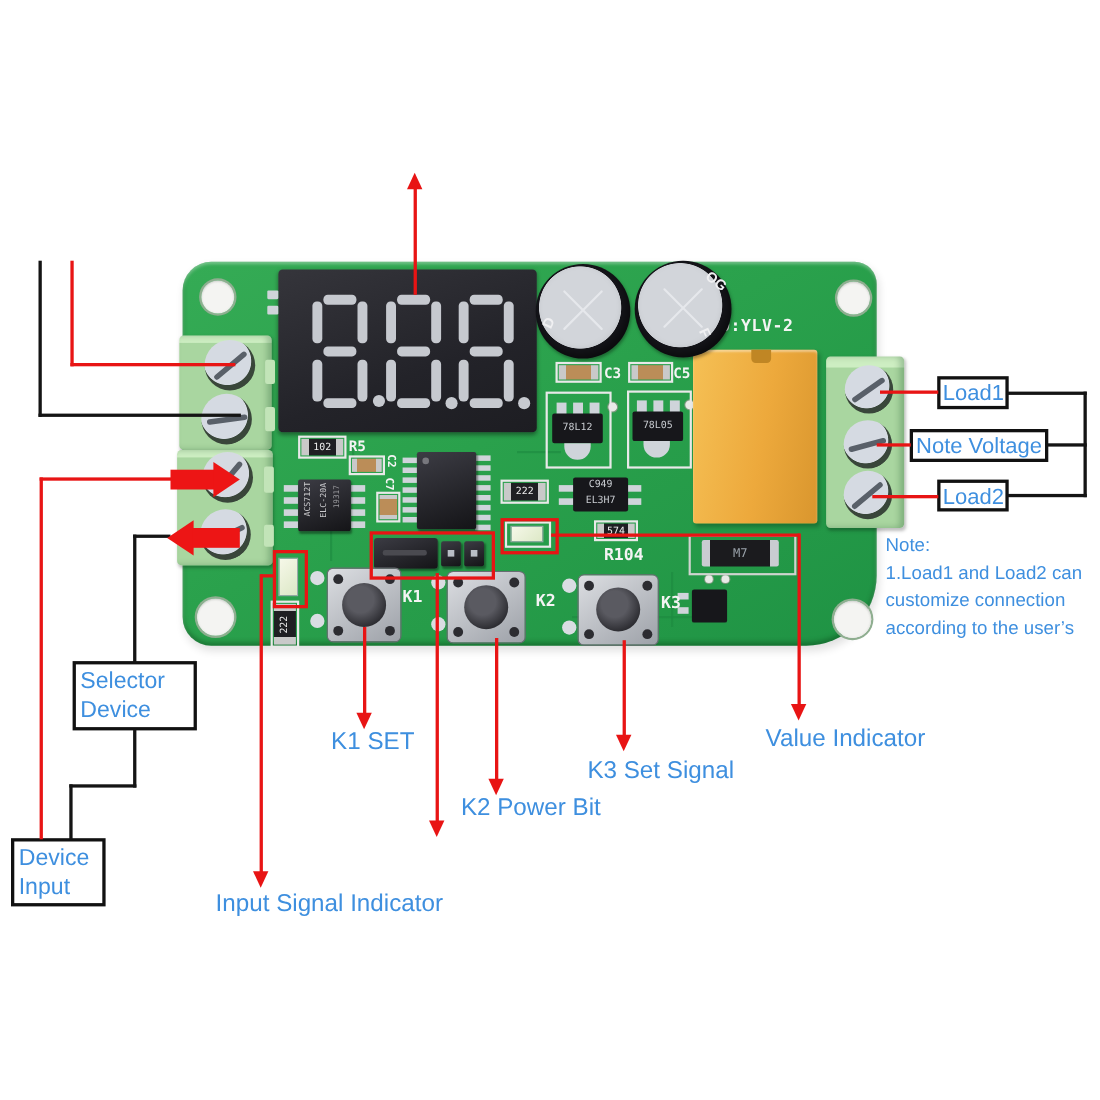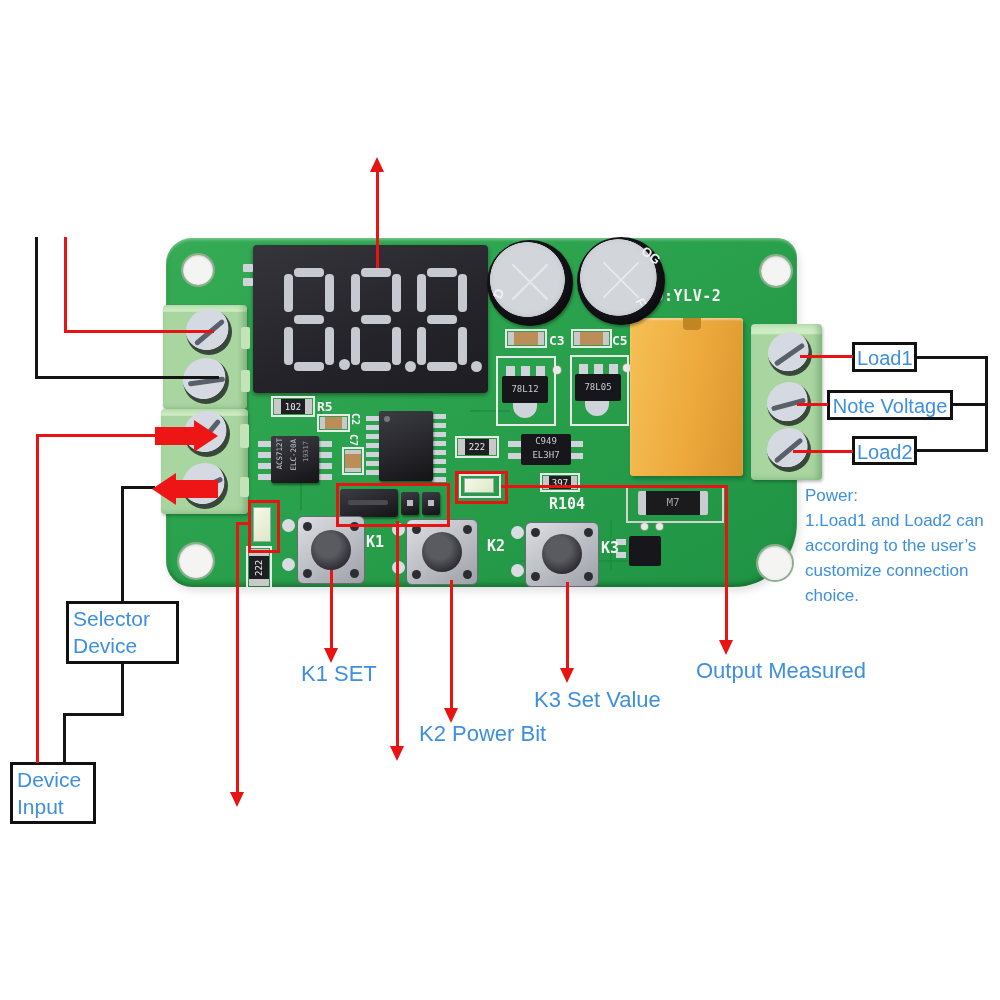--- a/index.html
+++ b/index.html
@@ -213,21 +213,21 @@
     </div>
   <div class="silk" style="left:350px;top:413px;font-size:10px;writing-mode:vertical-rl;">C2</div>
   <div class="silk" style="left:348px;top:434px;font-size:10px;writing-mode:vertical-rl;">C7</div>
   <div class="res tan" style="left:342px;top:447px;width:22px;height:28px;">
       <div class="body" style="background:linear-gradient(180deg,#c9c9c9 0 18%,#bb8d58 18% 82%,#c9c9c9 82%);"></div>
     </div>
   <div class="res" style="left:455px;top:436px;width:44px;height:22px;">
     <div class="body">222</div>
     </div>
   <div class="res" style="left:540px;top:473px;width:40px;height:19px;">
-    <div class="body">397</div>
+    <div class="body">574</div>
     </div>
   <div class="silk" style="left:549px;top:495px;font-size:15px;">R104</div>
   <div class="res" style="left:246px;top:546px;width:26px;height:43px;">
     <div class="body" style="background:linear-gradient(180deg,#c9c9c9 0 18%,#1f1f23 18% 82%,#c9c9c9 82%);writing-mode:vertical-rl;transform:rotate(180deg);">222</div>
     </div>
 
   <div class="pin" style="left:258px;top:441px;width:13px;height:6px;"></div>
   <div class="pin" style="left:258px;top:452px;width:13px;height:6px;"></div>
   <div class="pin" style="left:258px;top:463px;width:13px;height:6px;"></div>
   <div class="pin" style="left:258px;top:474px;width:13px;height:6px;"></div>
@@ -381,44 +381,44 @@
     <div>Load1</div>
     </div>
   <div class="bbox small" style="left:827px;top:390px;width:126px;height:30px;">
     <div>Note Voltage</div>
     </div>
   <div class="bbox small" style="left:852px;top:436px;width:65px;height:29px;">
     <div>Load2</div>
     </div>
 
   <div class="callout notetext" style="left:805px;top:483px;">
-    <div>Power:</div>
+    <div>Note:</div>
     <div>1.Load1 and Load2 can</div>
+    <div>customize connection</div>
     <div>according to the user’s</div>
-    <div>customize connection</div>
-    <div>choice.</div>
   </div>
 
   <div class="rline" style="left:330px;top:570px;width:2.5px;height:84px;"></div>
   <div class="arrow-down" style="left:324px;top:648px;"></div>
   <div class="callout" style="left:301px;top:661px;">K1 SET</div>
 
   <div class="rline" style="left:396px;top:521px;width:2.5px;height:231px;"></div>
   <div class="arrow-down" style="left:390px;top:746px;"></div>
 
   <div class="rline" style="left:450px;top:580px;width:2.5px;height:134px;"></div>
   <div class="arrow-down" style="left:444px;top:708px;"></div>
   <div class="callout" style="left:419px;top:721px;">K2 Power Bit</div>
 
   <div class="rline" style="left:566px;top:582px;width:2.5px;height:92px;"></div>
   <div class="arrow-down" style="left:560px;top:668px;"></div>
-  <div class="callout" style="left:534px;top:687px;">K3 Set Value</div>
+  <div class="callout" style="left:534px;top:687px;">K3 Set Signal</div>
 
   <div class="rline" style="left:237px;top:522px;width:13px;height:2.5px;"></div>
   <div class="rline" style="left:236px;top:522px;width:2.5px;height:276px;"></div>
   <div class="arrow-down" style="left:230px;top:792px;"></div>
+  <div class="callout" style="left:196px;top:808px;">Input Signal Indicator</div>
 
   <div class="rline" style="left:501px;top:485px;width:226px;height:2.5px;"></div>
   <div class="rline" style="left:725px;top:485px;width:2.5px;height:161px;"></div>
   <div class="arrow-down" style="left:719px;top:640px;"></div>
-  <div class="callout" style="left:696px;top:658px;">Output Measured</div>
+  <div class="callout" style="left:696px;top:658px;">Value Indicator</div>
 
 </div>
 
 </body></html>

